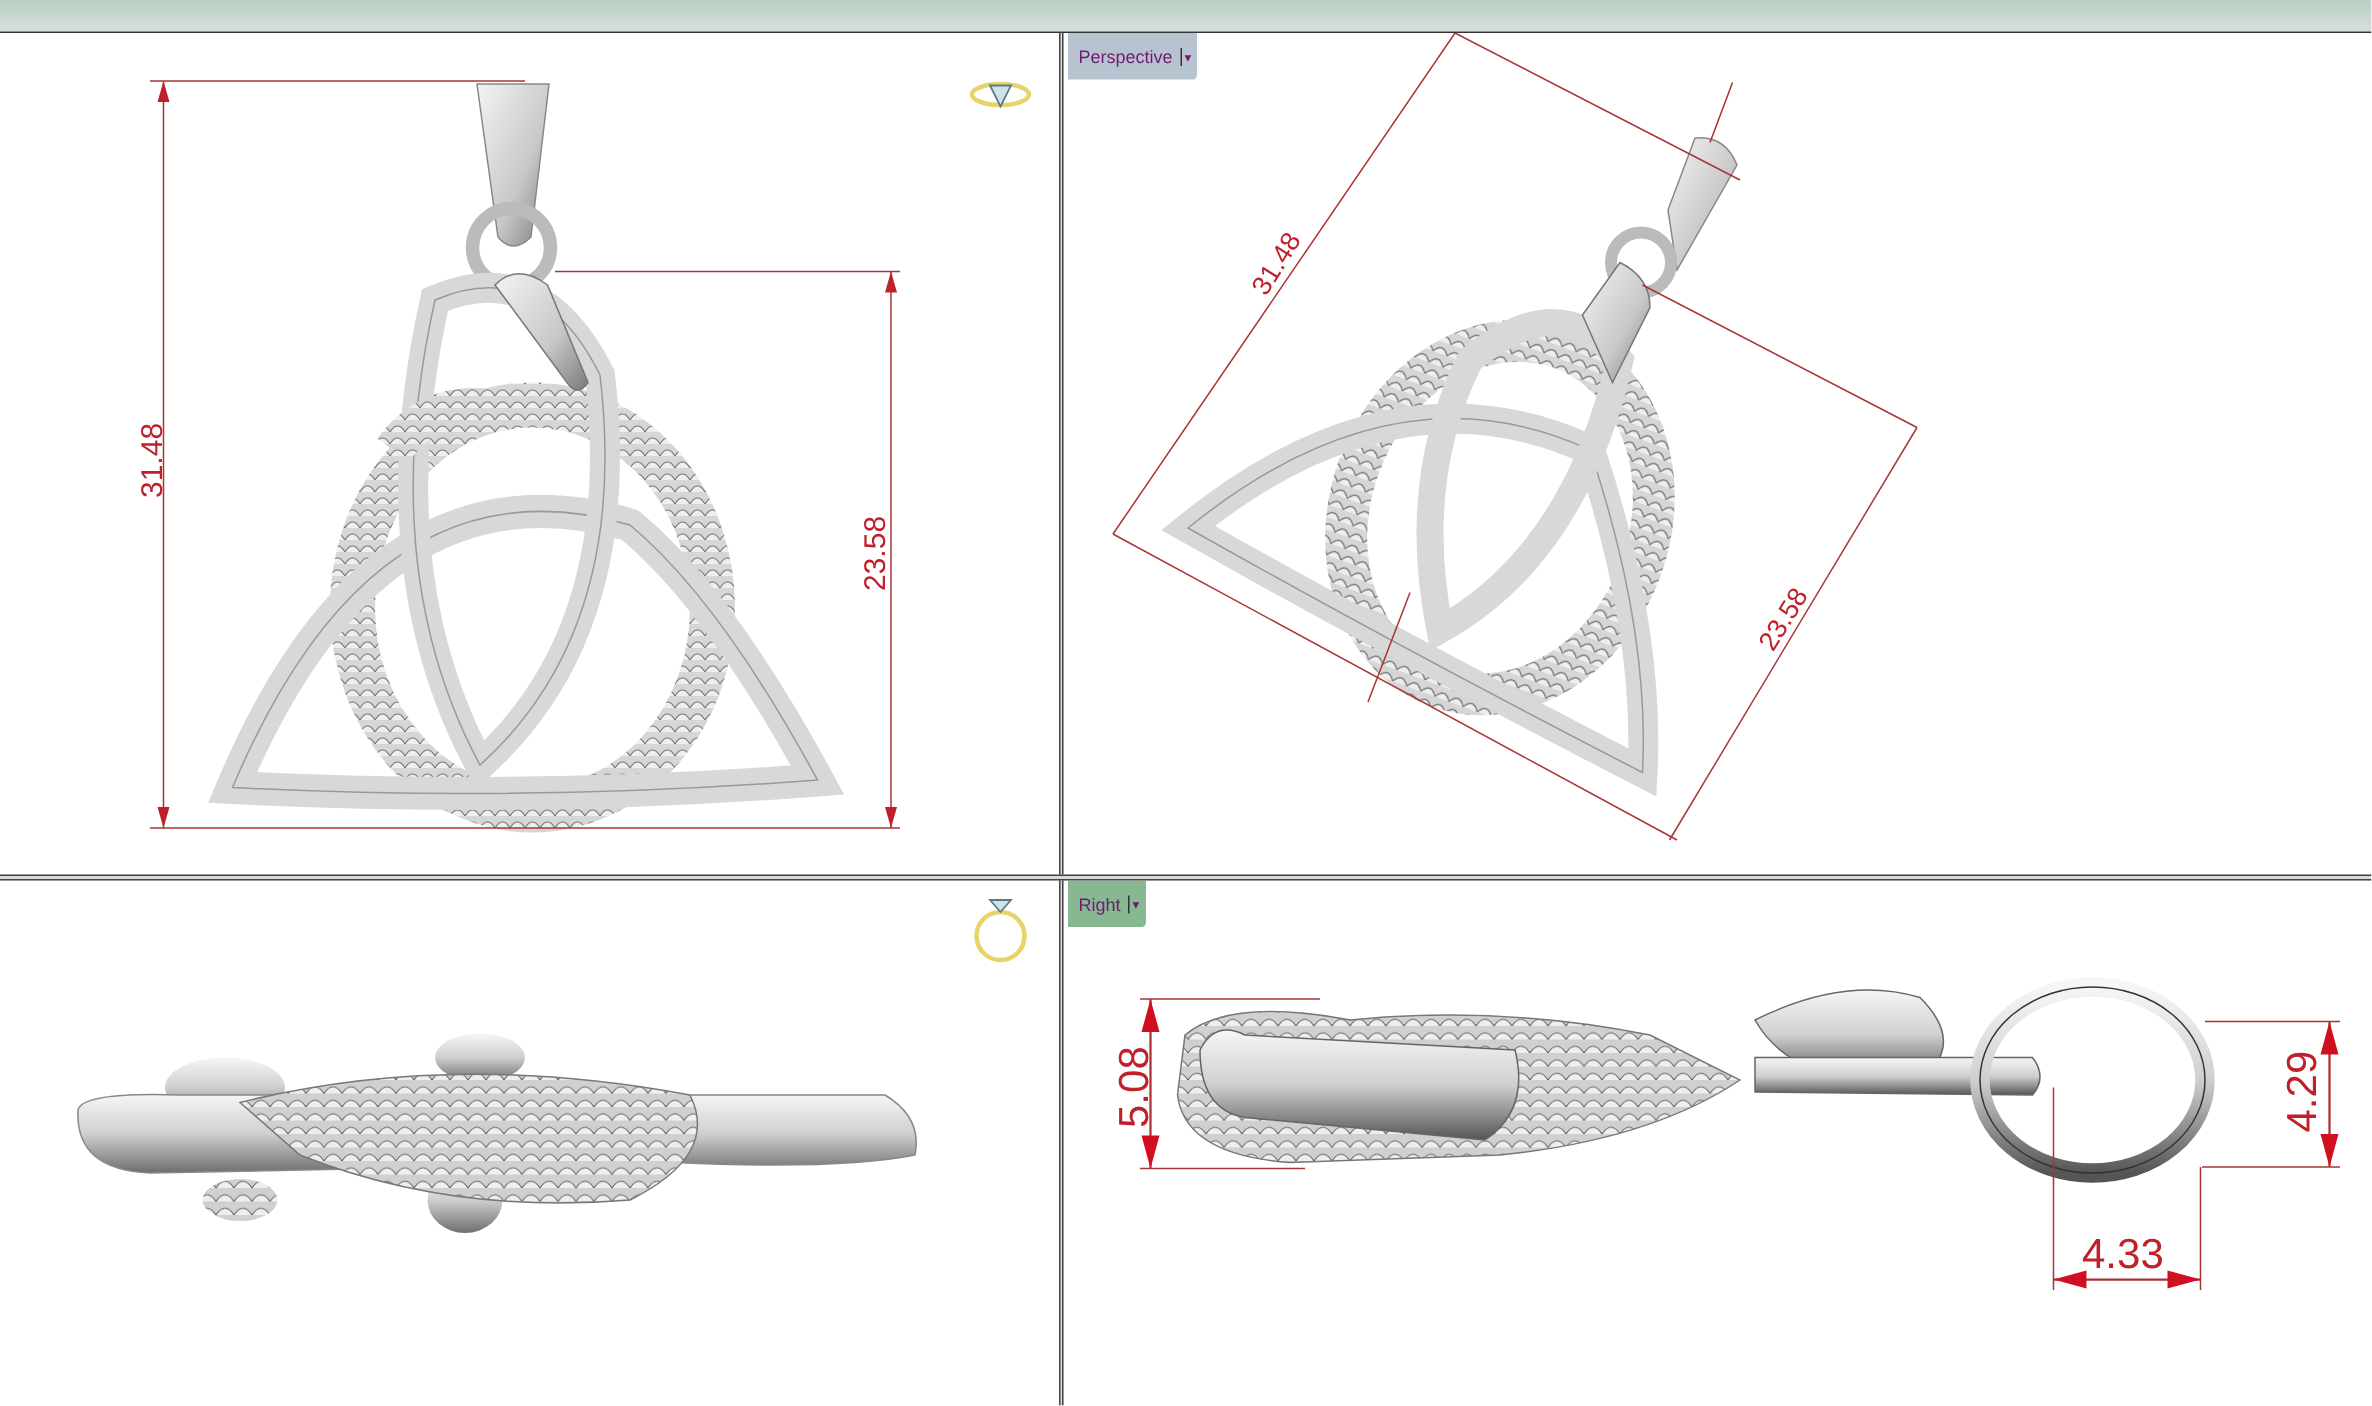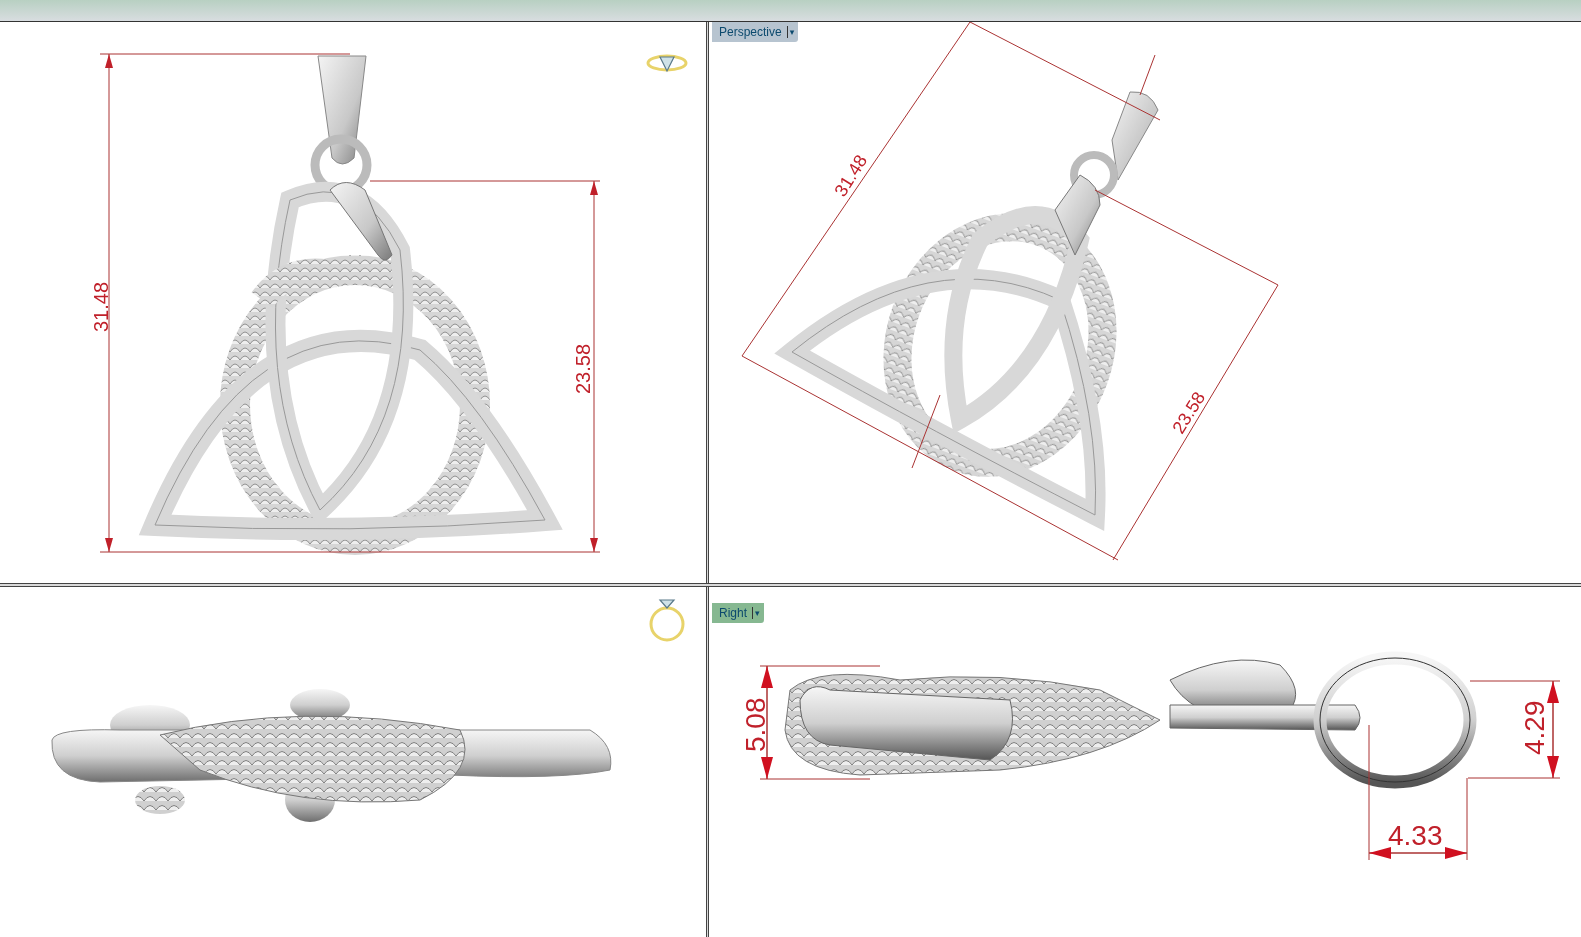--- a/index.html
+++ b/index.html
@@ -2,21 +2,21 @@
 <html><head>
 <meta charset="utf-8">
 <style>
   html, body { margin:0; padding:0; }
   body { width:1581px; height:937px; position:relative; overflow:hidden; background:#fff; font-family:"Liberation Sans", sans-serif; }
   .topbar { position:absolute; left:0; top:0; width:1581px; height:21px; background:linear-gradient(#b8d0c2, #d8dde0); border-bottom:1px solid #333; }
   .vp { position:absolute; background:#fff; overflow:hidden; }
   .vp svg { position:absolute; left:0; top:0; }
   .divider-v { position:absolute; left:706px; top:22px; width:3px; height:915px; background:#d9d9d9; border-left:1px solid #444; border-right:1px solid #444; box-sizing:border-box; }
   .divider-h { position:absolute; left:0; top:583px; width:1581px; height:4px; background:#d9d9d9; border-top:1px solid #444; border-bottom:1px solid #444; box-sizing:border-box; }
-  .vp-label { position:absolute; height:20px; font-size:12px; line-height:16px; padding:0 4px 0 7px; color:#0c4a6e; display:flex; align-items:center; border-radius:0 0 3px 0; cursor:pointer; }
+  .vp-label { position:absolute; height:31px; font-size:12px; line-height:16px; padding:0 4px 0 7px; color:#701a75; display:flex; align-items:center; border-radius:0 0 3px 0; cursor:pointer; }
   .vp-label .caret { margin-left:5px; border-left:1px solid #333; padding-left:2px; font-size:9px; height:12px; line-height:12px; }
   .lbl-persp { left:712px; top:22px; background:#b7c4d0; }
   .lbl-right { left:712px; top:587px; background:#86b891; }
   .dim text { fill:#c0202a; font-family:"Liberation Sans", sans-serif; }
 </style>
 </head>
 <body>
 
 <div class="topbar"></div>
 
@@ -171,20 +171,20 @@
       <polygon points="1553,778 1547,756 1559,756" fill="#d01020"></polygon>
       <text transform="translate(1544,755) rotate(-90)" font-size="28">4.29</text>
       <line x1="1369" y1="725" x2="1369" y2="860" stroke="#a33" stroke-width="1"></line>
       <line x1="1467" y1="778" x2="1467" y2="860" stroke="#a33" stroke-width="1"></line>
       <line x1="1369" y1="853" x2="1467" y2="853" stroke="#a33" stroke-width="1.5"></line>
       <polygon points="1369,853 1391,847 1391,859" fill="#d01020"></polygon>
       <polygon points="1467,853 1445,847 1445,859" fill="#d01020"></polygon>
       <text x="1388" y="845" font-size="28">4.33</text>
     </g>
   </svg>
-  <div class="vp-label lbl-right" style="left:2px;top:16px;">
+  <div class="vp-label lbl-right" style="left:2px;top:0;">
     <span>Right</span>
     <span class="caret">▾</span>
   </div>
 </div>
 
 <div class="divider-v"></div>
 <div class="divider-h"></div>
 
 </body></html>

